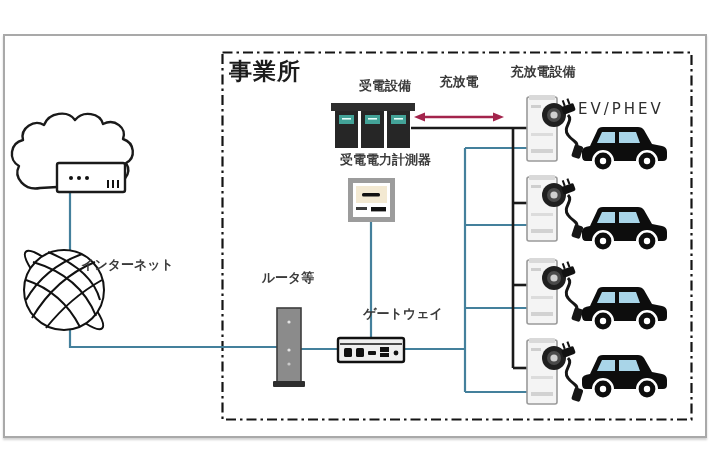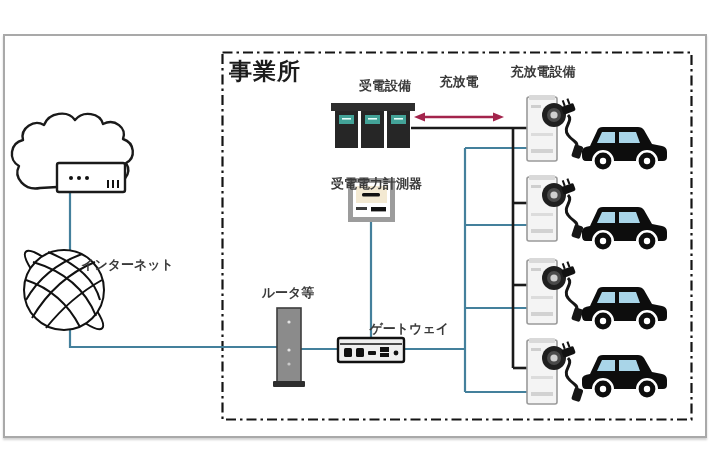--- a/index.html
+++ b/index.html
@@ -174,19 +174,20 @@
     <use href="#charger" transform="translate(526,336)"></use>
 
     <use href="#car" transform="translate(582,124)"></use>
     <use href="#car" transform="translate(582,204)"></use>
     <use href="#car" transform="translate(582,284)"></use>
     <use href="#car" transform="translate(582,352)"></use>
   </svg>
 
   <div class="site-label">事業所</div>
   <div class="label" style="left:80px;top:242px;width:95px;margin-top:16px;">インターネット</div>
-  <div class="label" style="left:261px;top:286px;width:54px;">ルータ等</div>
-  <div class="label" style="left:357px;top:322px;width:92px;text-align:right;">ゲートウェイ</div>
+  <div class="label" style="left:261px;top:271px;width:54px;">ルータ等</div>
+  <div class="label" style="left:357px;top:307px;width:92px;">ゲートウェイ</div>
   <div class="label" style="left:352px;top:79px;width:66px;">受電設備</div>
-  <div class="label" style="left:331px;top:153px;width:100px;text-align:left;margin-top:24px;">受電電力計測器</div>
+  <div class="label" style="left:340px;top:153px;width:100px;text-align:left;">受電電力計測器</div>
   <div class="label" style="left:436px;top:75px;width:46px;">充放電</div>
   <div class="label" style="left:508px;top:65px;width:70px;">充放電設備</div>
+  <div class="label evphev">EV/PHEV</div>
 </div>
 
 </body></html>

